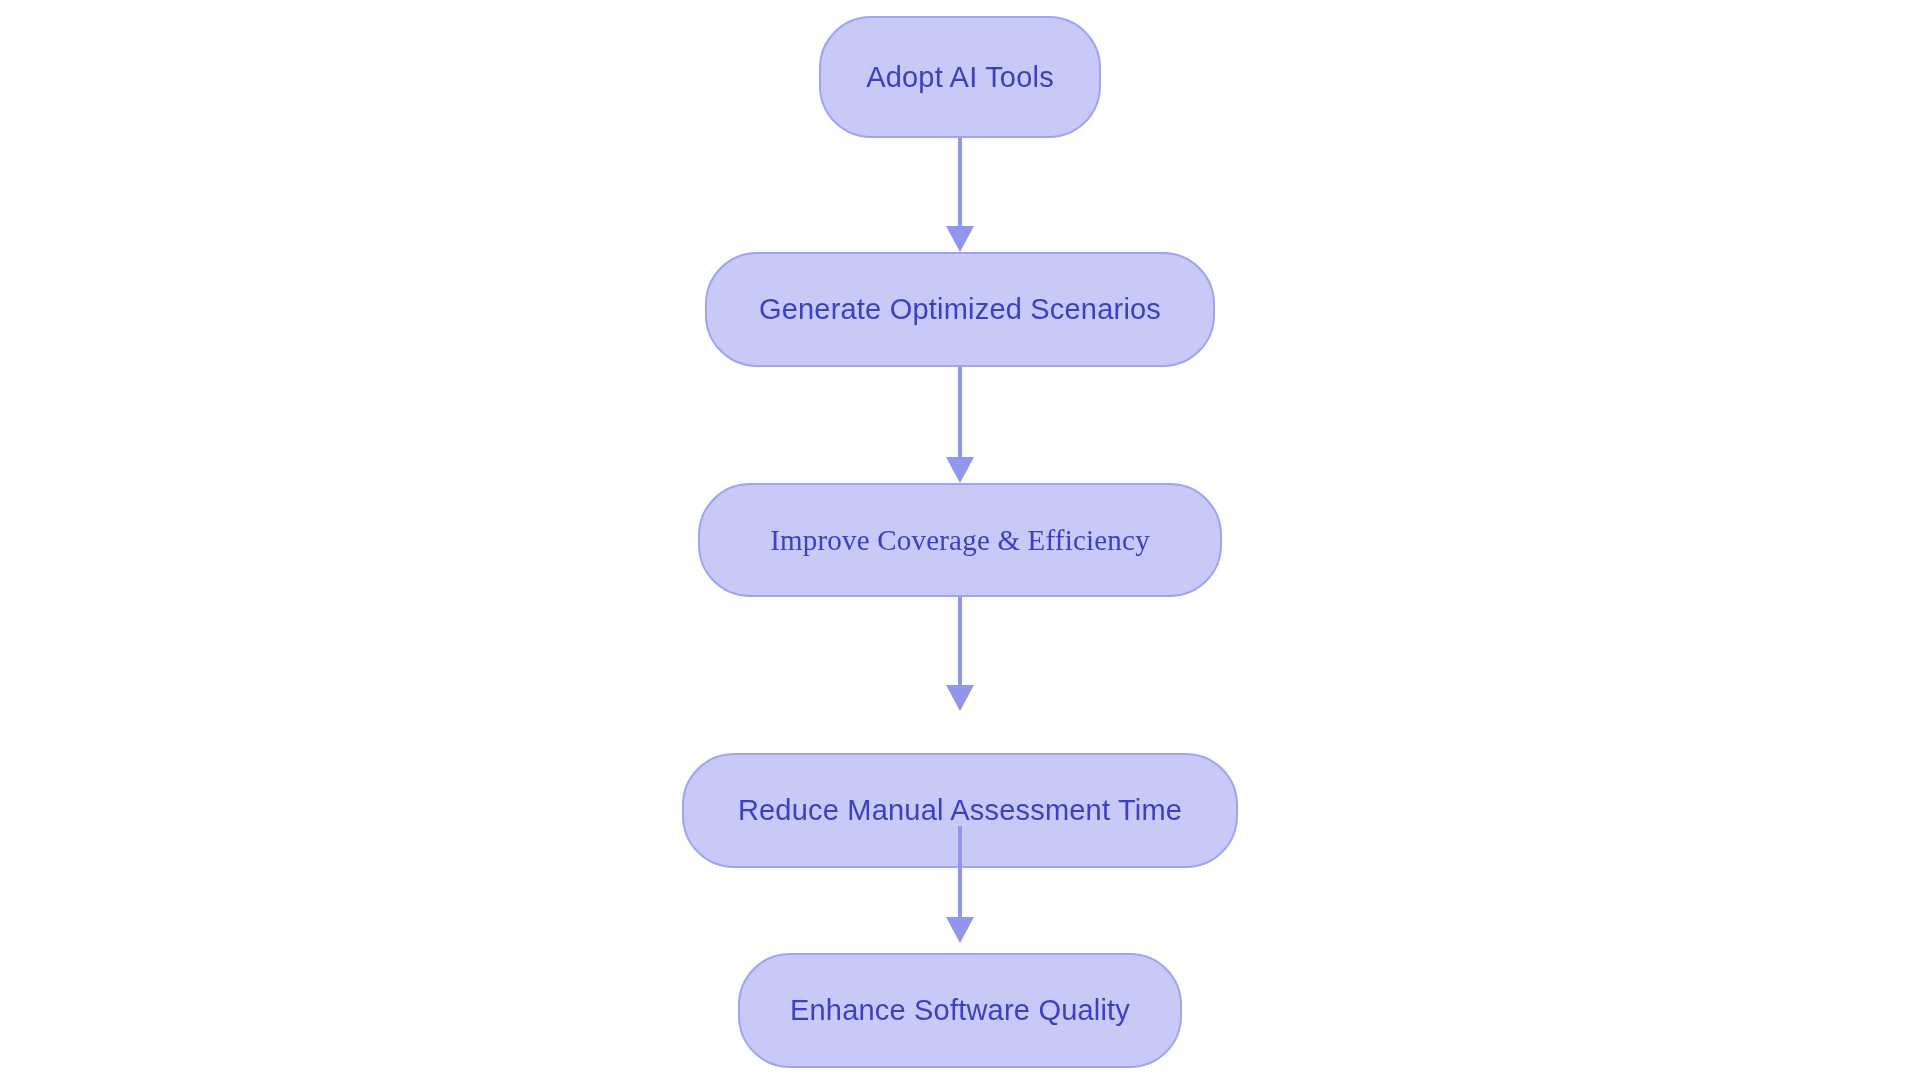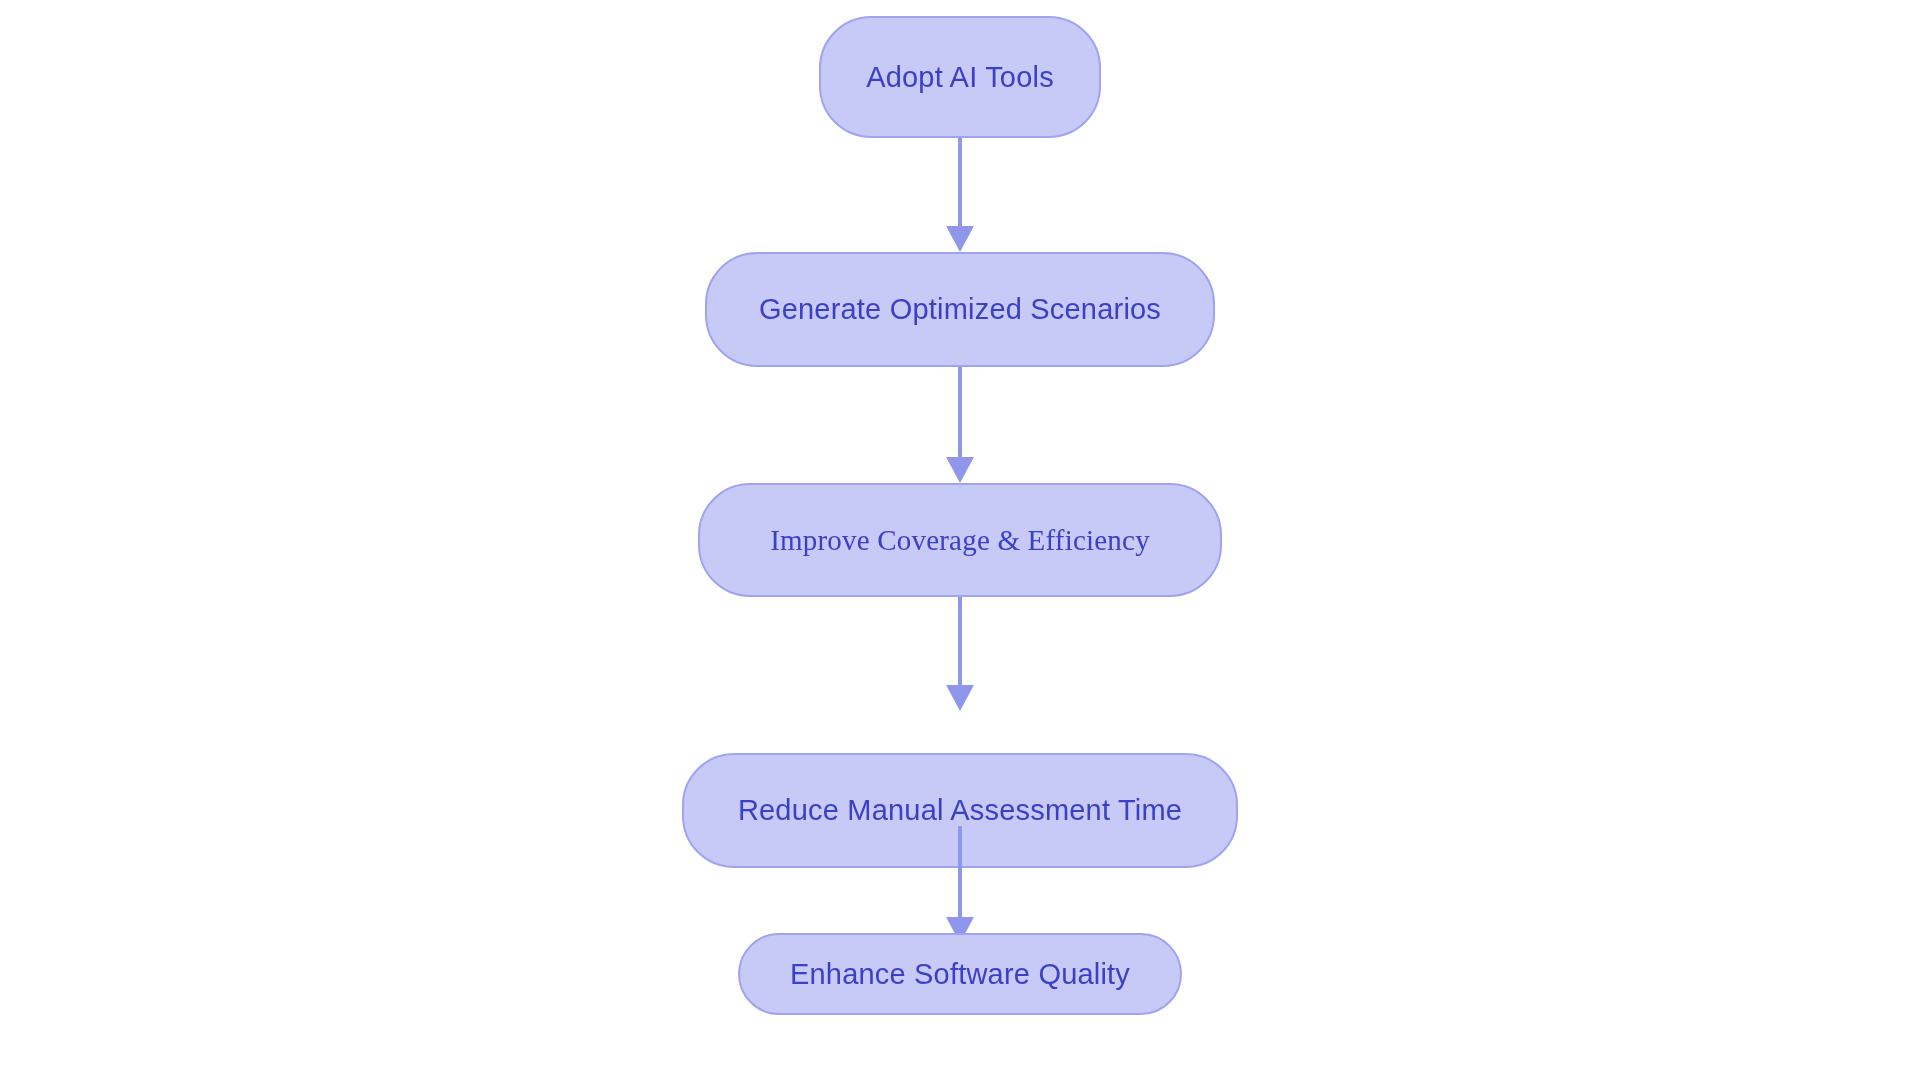--- a/index.html
+++ b/index.html
@@ -35,21 +35,21 @@
     color: var(--node-text, #3b40c5);
     font-size: 29px;
     line-height: 1;
     white-space: nowrap;
     letter-spacing: 0.2px;
   }
   .n1 { top: 16px;  width: 282px; height: 122px; }
   .n2 { top: 252px; width: 510px; height: 115px; }
   .n3 { top: 483px; width: 524px; height: 114px; font-family: Liberation Serif, serif; }
   .n4 { top: 711px; width: 556px; height: 115px; margin-top: 42px; }
-  .n5 { top: 933px; width: 444px; height: 82px; }
+  .n5 { top: 953px; width: 444px; height: 115px; }
 
   .arrow-shaft {
     position: absolute;
     left: 958px;
     width: 4px;
     background: var(--arrow, #8f96ec);
   }
   .arrow-head {
     position: absolute;
     left: 946px;

